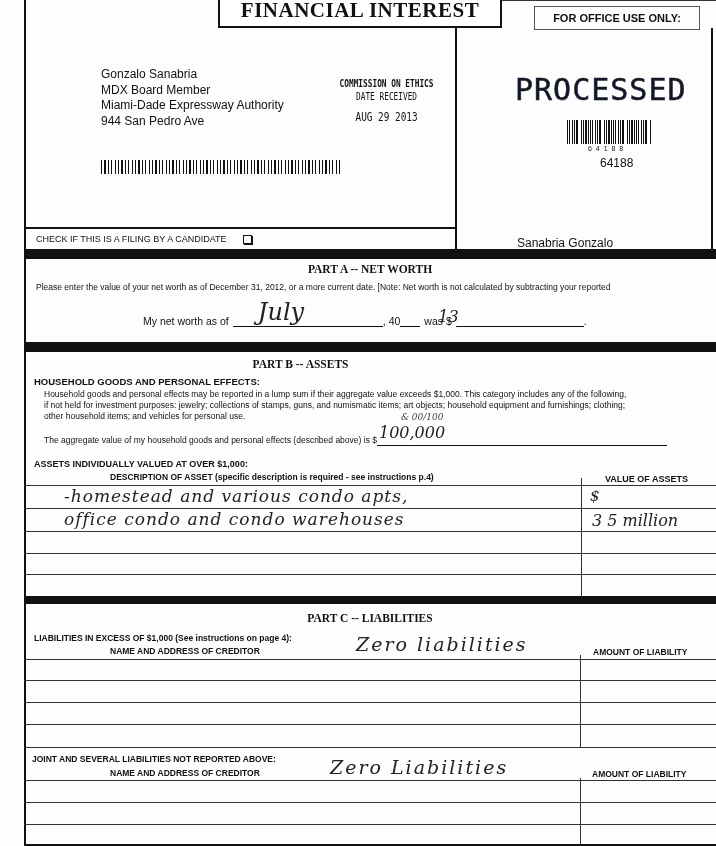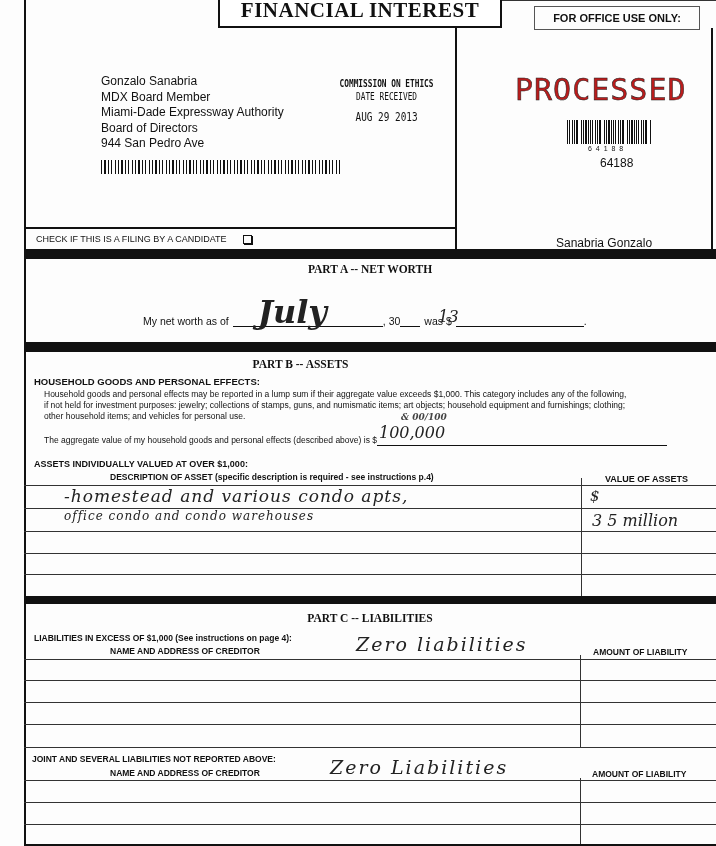--- a/index.html
+++ b/index.html
@@ -28,60 +28,60 @@
 <div class="abs" style="left:534px; top:6px; width:166px; height:24px; border:1px solid #555;">
   <div class="bold center" style="font-size:11px; line-height:22px;">FOR OFFICE USE ONLY:</div>
 </div>
 
 <div class="vline" style="left:455px; top:28px; height:222px; width:2px; background:#111;"></div>
 
 <div class="hline" style="left:502px; top:0px; width:214px; height:1px;"></div>
 
 <div class="vline" style="left:711px; top:28px; height:222px; width:2px; background:#111;"></div>
 
-<div class="abs" style="left:101px; top:74px; font-size:12px; line-height:15.6px;">
+<div class="abs" style="left:101px; top:67px; font-size:12px; line-height:15.6px;">
   <div>Gonzalo Sanabria</div>
   <div>MDX Board Member</div>
   <div>Miami-Dade Expressway Authority</div>
-  <div>Board of Directors</div>
   <div>944 San Pedro Ave</div>
 </div>
 
 <div class="abs" style="left:101px; top:160px; width:240px; height:14px; background:repeating-linear-gradient(90deg,#111 0 1.2px,transparent 1.2px 3.4px); clip-path:polygon(0 0,100% 0,100% 100%,0 100%);"></div>
 
 <div class="abs center" style="left:330px; top:77px; width:112px; font-family:'DejaVu Sans Mono',monospace; font-size:10px; line-height:13px; transform:scaleX(0.78); transform-origin:left top; width:145px;">
   <div style="font-weight:bold;">COMMISSION ON ETHICS</div>
   <div>DATE RECEIVED</div>
   <div style="margin-top:8px; font-size:12px;">AUG 29 2013</div>
 </div>
 
-<div class="abs" style="left:515px; top:72px; font-family:'DejaVu Sans Mono',monospace; font-size:30px; letter-spacing:1px; color:#b91c1c; -webkit-text-stroke:0.5px #222;">PROCESSED</div>
+<div class="abs" style="left:515px; top:72px; font-family:'DejaVu Sans Mono',monospace; font-size:30px; letter-spacing:1px; color:#0f172a; -webkit-text-stroke:0.5px #222;">PROCESSED</div>
 
 <div class="abs" style="left:567px; top:120px; width:85px; height:24px; background:repeating-linear-gradient(90deg,#111 0 1.5px,#fff 1.5px 2.5px,#111 2.5px 3.2px,#fff 3.2px 4.6px);"></div>
 <div class="abs small" style="left:588px; top:143px; font-size:7px; letter-spacing:1px;">6 4 1 8 8</div>
 <div class="abs" style="left:600px; top:156px; font-size:12px;">64188</div>
 
 <div class="thick" style="left:24px; top:227px; width:432px; height:2px;"></div>
 <div class="abs" style="left:36px; top:233px; font-size:9px; line-height:12px; display:flex; align-items:center;">
   <span>CHECK IF THIS IS A FILING BY A CANDIDATE</span>
   <span style="display:inline-block; width:9px; height:9px; border:1.5px solid #111; margin-left:16px; box-shadow:1px 1px 0 #111;"></span>
 </div>
-<div class="abs" style="left:517px; top:236px; font-size:12px;margin-left:39px;">Sanabria Gonzalo</div>
+<div class="abs" style="left:517px; top:236px; font-size:12px;">Sanabria Gonzalo</div>
 
 <div class="thick" style="left:24px; top:249px; width:692px; height:10px;"></div>
 
 <div class="abs serif bold center" style="left:24px; top:263px; width:692px; font-size:11.5px;">PART A -- NET WORTH</div>
 <div class="abs small" style="left:36px; top:282px; width:670px;">
+  <div>Please enter the value of your net worth as of December 31, 2012, or a more current date.  [Note:  Net worth is not calculated by subtracting your reported</div>
 </div>
 <div class="abs" style="left:143px; top:313px; font-size:10.5px; display:flex; align-items:flex-end; white-space:nowrap;">
   <span>My net worth as of</span>
   <span style="display:inline-block; width:150px; border-bottom:1px solid #111; margin-left:4px; position:relative; height:14px;">
-    <span class="hand abs" style="left:25px; top:-14px; font-size:32px; line-height:26px;font-weight:bold;">July</span>
+    <span class="hand abs" style="left:25px; top:-14px; font-size:24px; line-height:26px;">July</span>
   </span>
-  <span>, 30</span>
+  <span>, 40</span>
   <span style="display:inline-block; width:20px; border-bottom:1px solid #111; position:relative; height:14px;">
     <span class="hand abs" style="left:-6px; top:-6px; font-size:16px;margin-left:44px;">13</span>
   </span>
   <span style="margin-left:4px;">was $</span>
   <span style="display:inline-block; width:128px; border-bottom:1px solid #111; margin-left:4px; height:14px;"></span>
   <span>.</span>
 </div>
 
 <div class="thick" style="left:24px; top:342px; width:692px; height:10px;"></div>
 
@@ -89,38 +89,38 @@
 <div class="abs bold" style="left:34px; top:376px; font-size:9.5px;">HOUSEHOLD GOODS AND PERSONAL EFFECTS:</div>
 <div class="abs small" style="left:44px; top:389px; width:665px;">
   <div>Household goods and personal effects may be reported in a lump sum if their aggregate value exceeds $1,000. This category includes any of the following,</div>
   <div>if not held for investment purposes: jewelry; collections of stamps, guns, and numismatic items; art objects; household equipment and furnishings; clothing;</div>
   <div>other household items; and vehicles for personal use.</div>
 </div>
 <div class="abs small" style="left:44px; top:434px; display:flex; align-items:flex-end; white-space:nowrap;">
   <span>The aggregate value of my household goods and personal effects (described above) is $</span>
   <span style="display:inline-block; width:290px; border-bottom:1px solid #111; position:relative; height:12px;">
     <span class="hand abs" style="left:2px; top:-7px; font-size:16px;">100,000</span>
-    <span class="hand abs" style="left:24px; top:-22px; font-size:9px; color:#444;font-weight:bold;">&amp; 00/100</span>
+    <span class="hand abs" style="left:24px; top:-22px; font-size:9px; color:#444;">&amp; 00/100</span>
   </span>
 </div>
 
 <div class="abs bold" style="left:34px; top:459px; font-size:9px;">ASSETS INDIVIDUALLY VALUED AT OVER $1,000:</div>
 <div class="abs bold" style="left:110px; top:472px; font-size:8.5px;">DESCRIPTION OF ASSET (specific description is required - see instructions p.4)</div>
 <div class="abs bold" style="left:605px; top:474px; font-size:9px;">VALUE OF ASSETS</div>
 
 <div class="vline" style="left:581px; top:478px; height:120px;"></div>
 <div class="hline" style="left:24px; top:485px; width:692px;"></div>
 <div class="hline" style="left:24px; top:508px; width:692px;"></div>
 <div class="hline" style="left:24px; top:531px; width:692px;"></div>
 <div class="hline" style="left:24px; top:553px; width:692px;"></div>
 <div class="hline" style="left:24px; top:574px; width:692px;"></div>
 
 <div class="abs hand" style="left:64px; top:486px; font-size:17px; letter-spacing:1px;">-homestead and various condo apts,</div>
 <div class="abs hand" style="left:590px; top:487px; font-size:15px;">$</div>
-<div class="abs hand" style="left:64px; top:509px; font-size:12px; letter-spacing:1px;text-align:right;">office condo and condo warehouses</div>
+<div class="abs hand" style="left:64px; top:509px; font-size:17px; letter-spacing:1px;text-align:right;">office condo and condo warehouses</div>
 <div class="abs hand" style="left:592px; top:511px; font-size:16px;">3 5 million</div>
 
 <div class="thick" style="left:24px; top:596px; width:692px; height:8px;"></div>
 
 <div class="abs serif bold center" style="left:24px; top:612px; width:692px; font-size:11.5px;">PART C -- LIABILITIES</div>
 <div class="abs bold" style="left:34px; top:633px; font-size:8.5px;">LIABILITIES IN EXCESS OF $1,000 (See instructions on page 4):</div>
 <div class="abs bold" style="left:110px; top:646px; font-size:8.5px;">NAME AND ADDRESS OF CREDITOR</div>
 <div class="abs hand" style="left:356px; top:633px; font-size:19px; letter-spacing:2px;">Zero liabilities</div>
 <div class="abs bold" style="left:593px; top:647px; font-size:8.5px;">AMOUNT OF LIABILITY</div>
 

